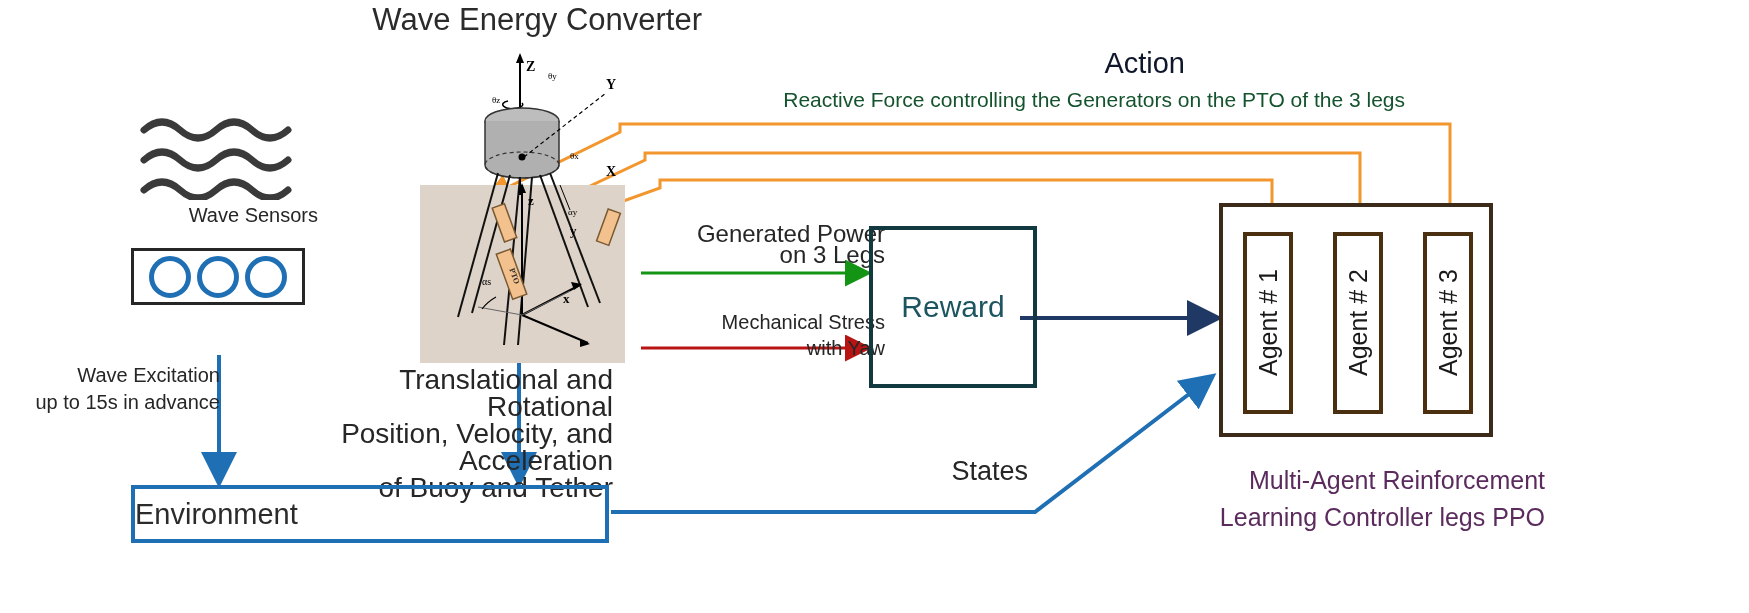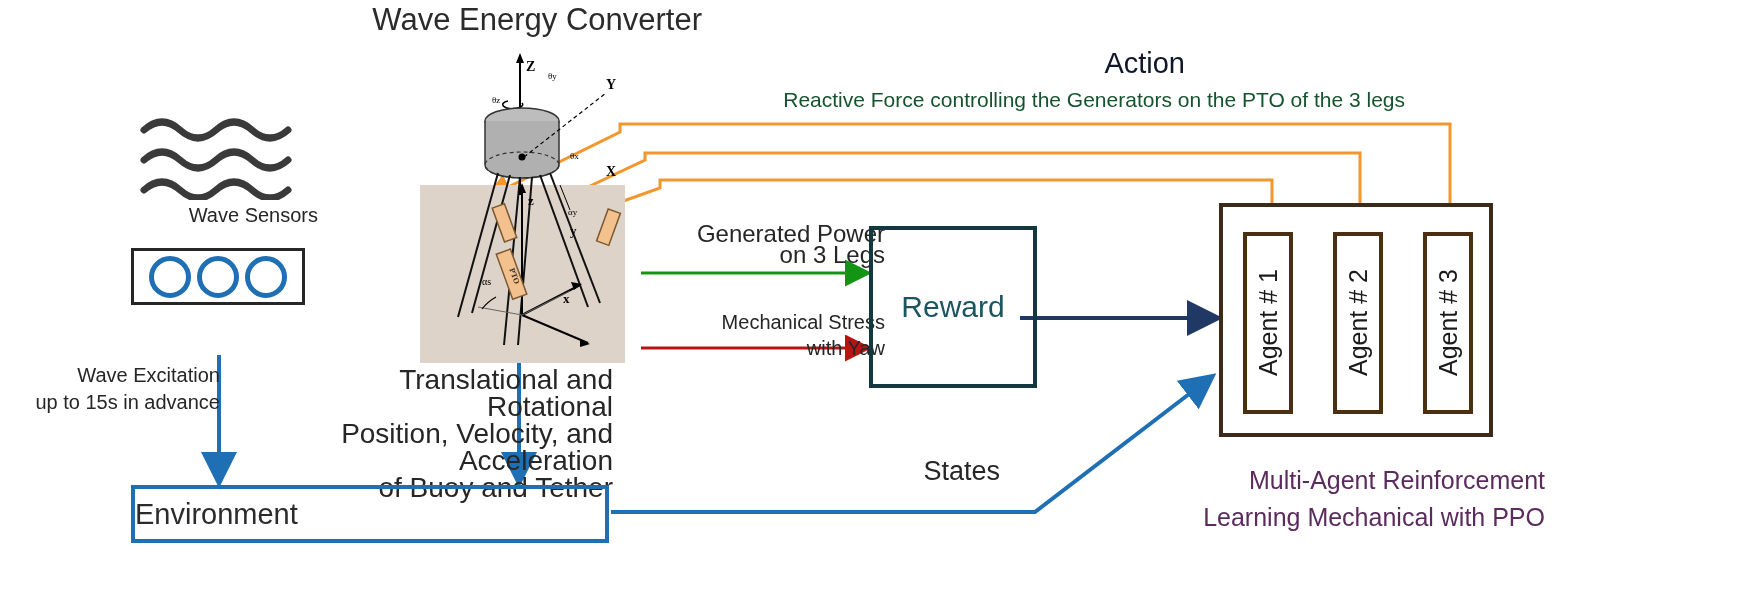--- a/index.html
+++ b/index.html
@@ -47,21 +47,21 @@
   .agent-box{position:absolute;top:232px;width:50px;height:182px;border:4px solid #4a2f10;
              box-sizing:border-box;background:#fff;display:flex;align-items:center;justify-content:center;}
   .agent-box span{writing-mode:vertical-rl;transform:rotate(180deg);font-size:25px;color:#1a1a1a;white-space:nowrap;}
   #agent-1{left:1243px;}
   #agent-2{left:1333px;}
   #agent-3{left:1423px;}
 
   #marl-label{left:1145px;top:462px;width:400px;font-size:25px;line-height:37px;color:#5b2b5e;}
 
   
-  #states-label{left:860px;top:456px;width:140px;font-size:27px;}
+  #states-label{left:888px;top:456px;width:140px;font-size:27px;}
 
   
   #env-box{left:131px;top:485px;width:478px;height:58px;border:4px solid #1f6fb5;
            box-sizing:border-box;display:flex;align-items:center;}
   #env-box span{font-size:29px;color:#2b2b2b;}
 
   #overlay{left:0;top:0;pointer-events:none;}
 </style>
 </head>
 <body>
@@ -200,19 +200,19 @@
 <div class="abs agent-box" id="agent-1">
   <span>Agent # 1</span>
 </div>
 <div class="abs agent-box" id="agent-2">
   <span>Agent # 2</span>
 </div>
 <div class="abs agent-box" id="agent-3">
   <span>Agent # 3</span>
 </div>
 <div class="abs ctr" id="marl-label" style="white-space:pre-line">Multi-Agent Reinforcement
-Learning Mechanical with PPO</div>
+Learning Controller legs PPO</div>
 
 <div class="abs ctr" id="states-label">States</div>
 
 <div class="abs" id="env-box">
   <span>Environment</span>
 </div>
 
 </body></html>

